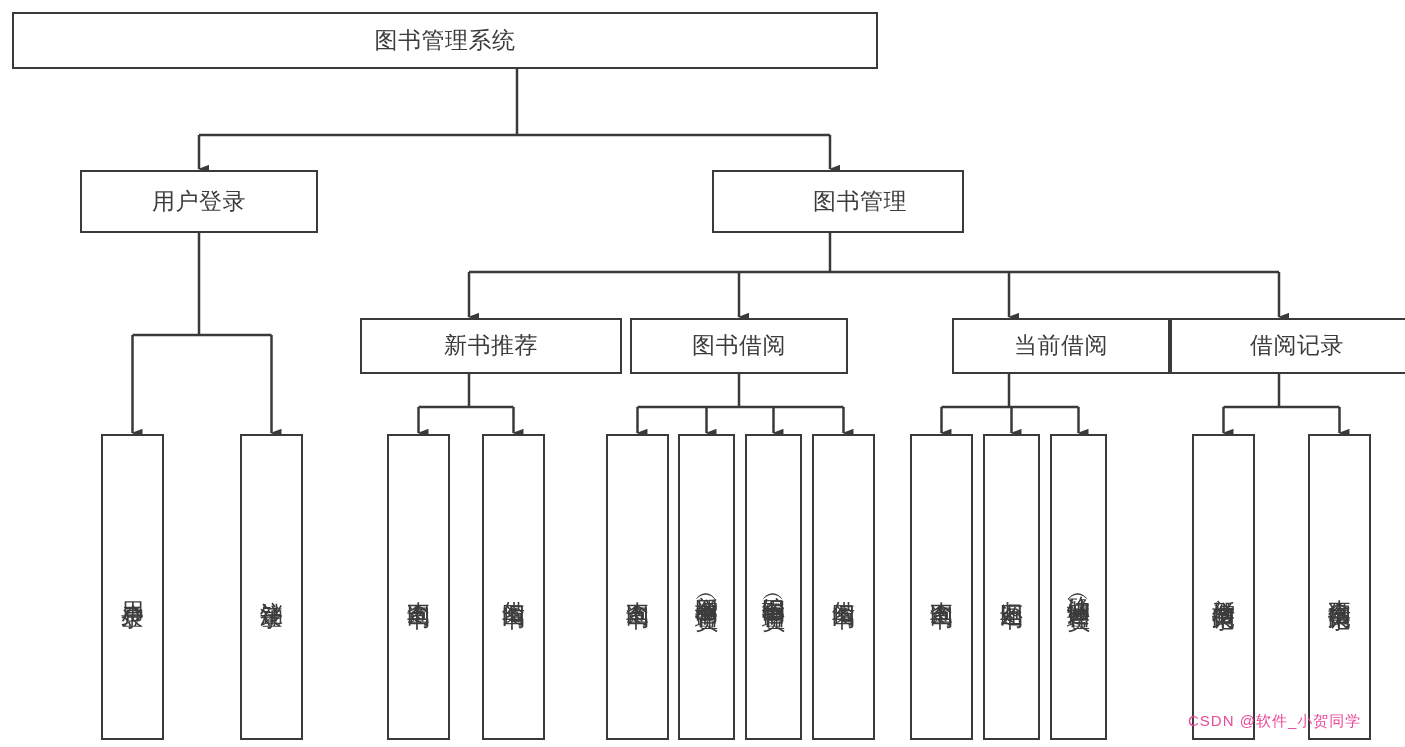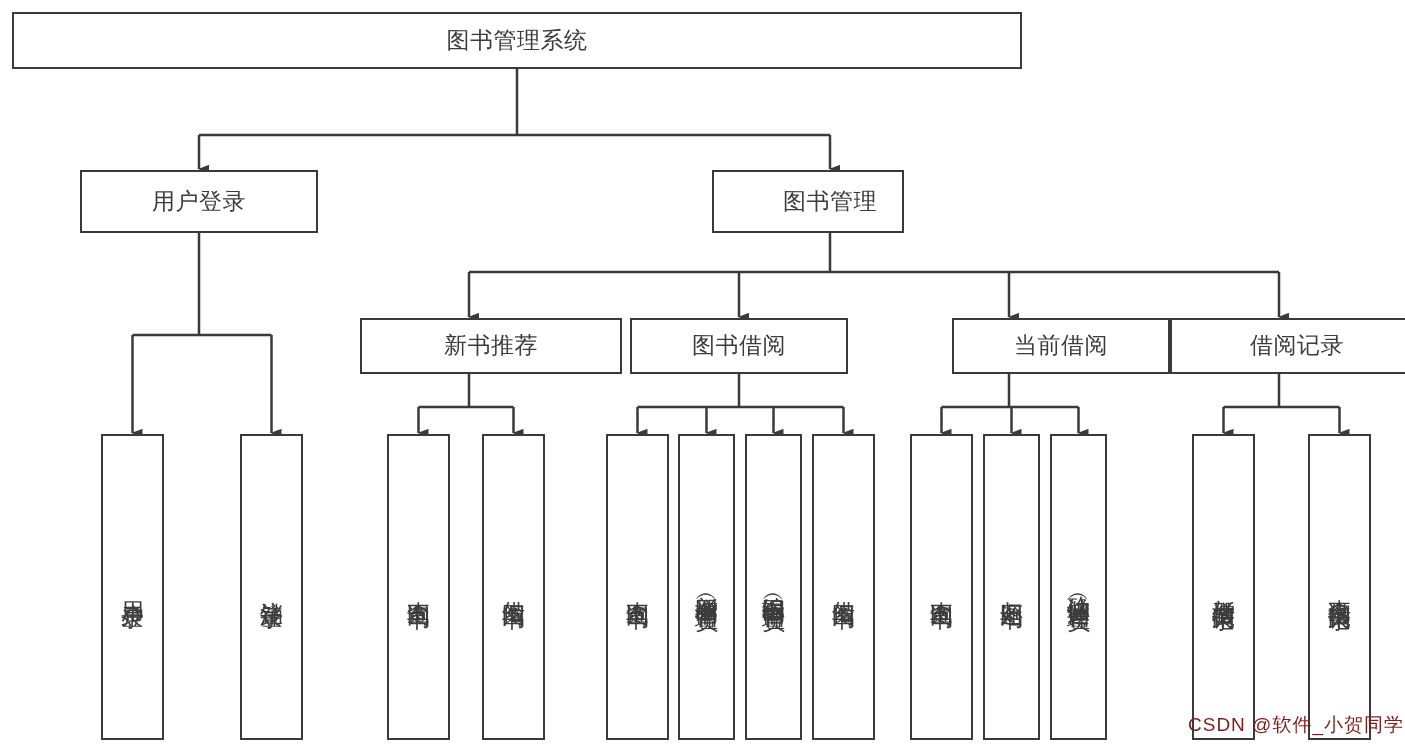--- a/index.html
+++ b/index.html
@@ -51,22 +51,22 @@
     writing-mode: vertical-rl;
     text-orientation: upright;
     display: block;
     white-space: nowrap;
   }
   .node .label {
     display: block;
   }
   .watermark {
     position: absolute;
-    font-size: 19px;
-    color: #7f1d1d;
+    font-size: 15px;
+    color: #ec4899;
     letter-spacing: 1px;
     white-space: nowrap;
     user-select: none;
   }
 </style>
 </head>
 <body>
 
 <div id="diagram-root">
 
@@ -107,27 +107,27 @@
         <path d="M1011.5,407 L1011.5,433" marker-end="url(#arrowhead)"></path>
         <path d="M1078.5,407 L1078.5,433" marker-end="url(#arrowhead)"></path>
         <path d="M1279,374 L1279,407"></path>
         <path d="M1223.5,407 L1339.5,407"></path>
         <path d="M1223.5,407 L1223.5,433" marker-end="url(#arrowhead)"></path>
         <path d="M1339.5,407 L1339.5,433" marker-end="url(#arrowhead)"></path>
       </g>
   </svg>
 
   <div id="node-layer">
-      <div class="node horiz" style="left: 12px; top: 12px; width: 1010px; height: 57px;">
+      <div class="node horiz" style="left: 12px; top: 12px; width: 866px; height: 57px;">
         <span class="label">图书管理系统</span>
       </div>
       <div class="node horiz" style="left: 80px; top: 170px; width: 238px; height: 63px;">
         <span class="label">用户登录</span>
       </div>
-      <div class="node horiz" style="left: 712px; top: 170px; width: 192px; height: 63px; padding-left: 44px;">
+      <div class="node horiz" style="left: 712px; top: 170px; width: 252px; height: 63px; padding-left: 44px;">
         <span class="label">图书管理</span>
       </div>
       <div class="node horiz" style="left: 360px; top: 318px; width: 262px; height: 56px;">
         <span class="label">新书推荐</span>
       </div>
       <div class="node horiz" style="left: 630px; top: 318px; width: 218px; height: 56px; justify-content: center;">
         <span class="label">图书借阅</span>
       </div>
       <div class="node horiz" style="left: 952px; top: 318px; width: 218px; height: 56px;">
         <span class="label">当前借阅</span>

